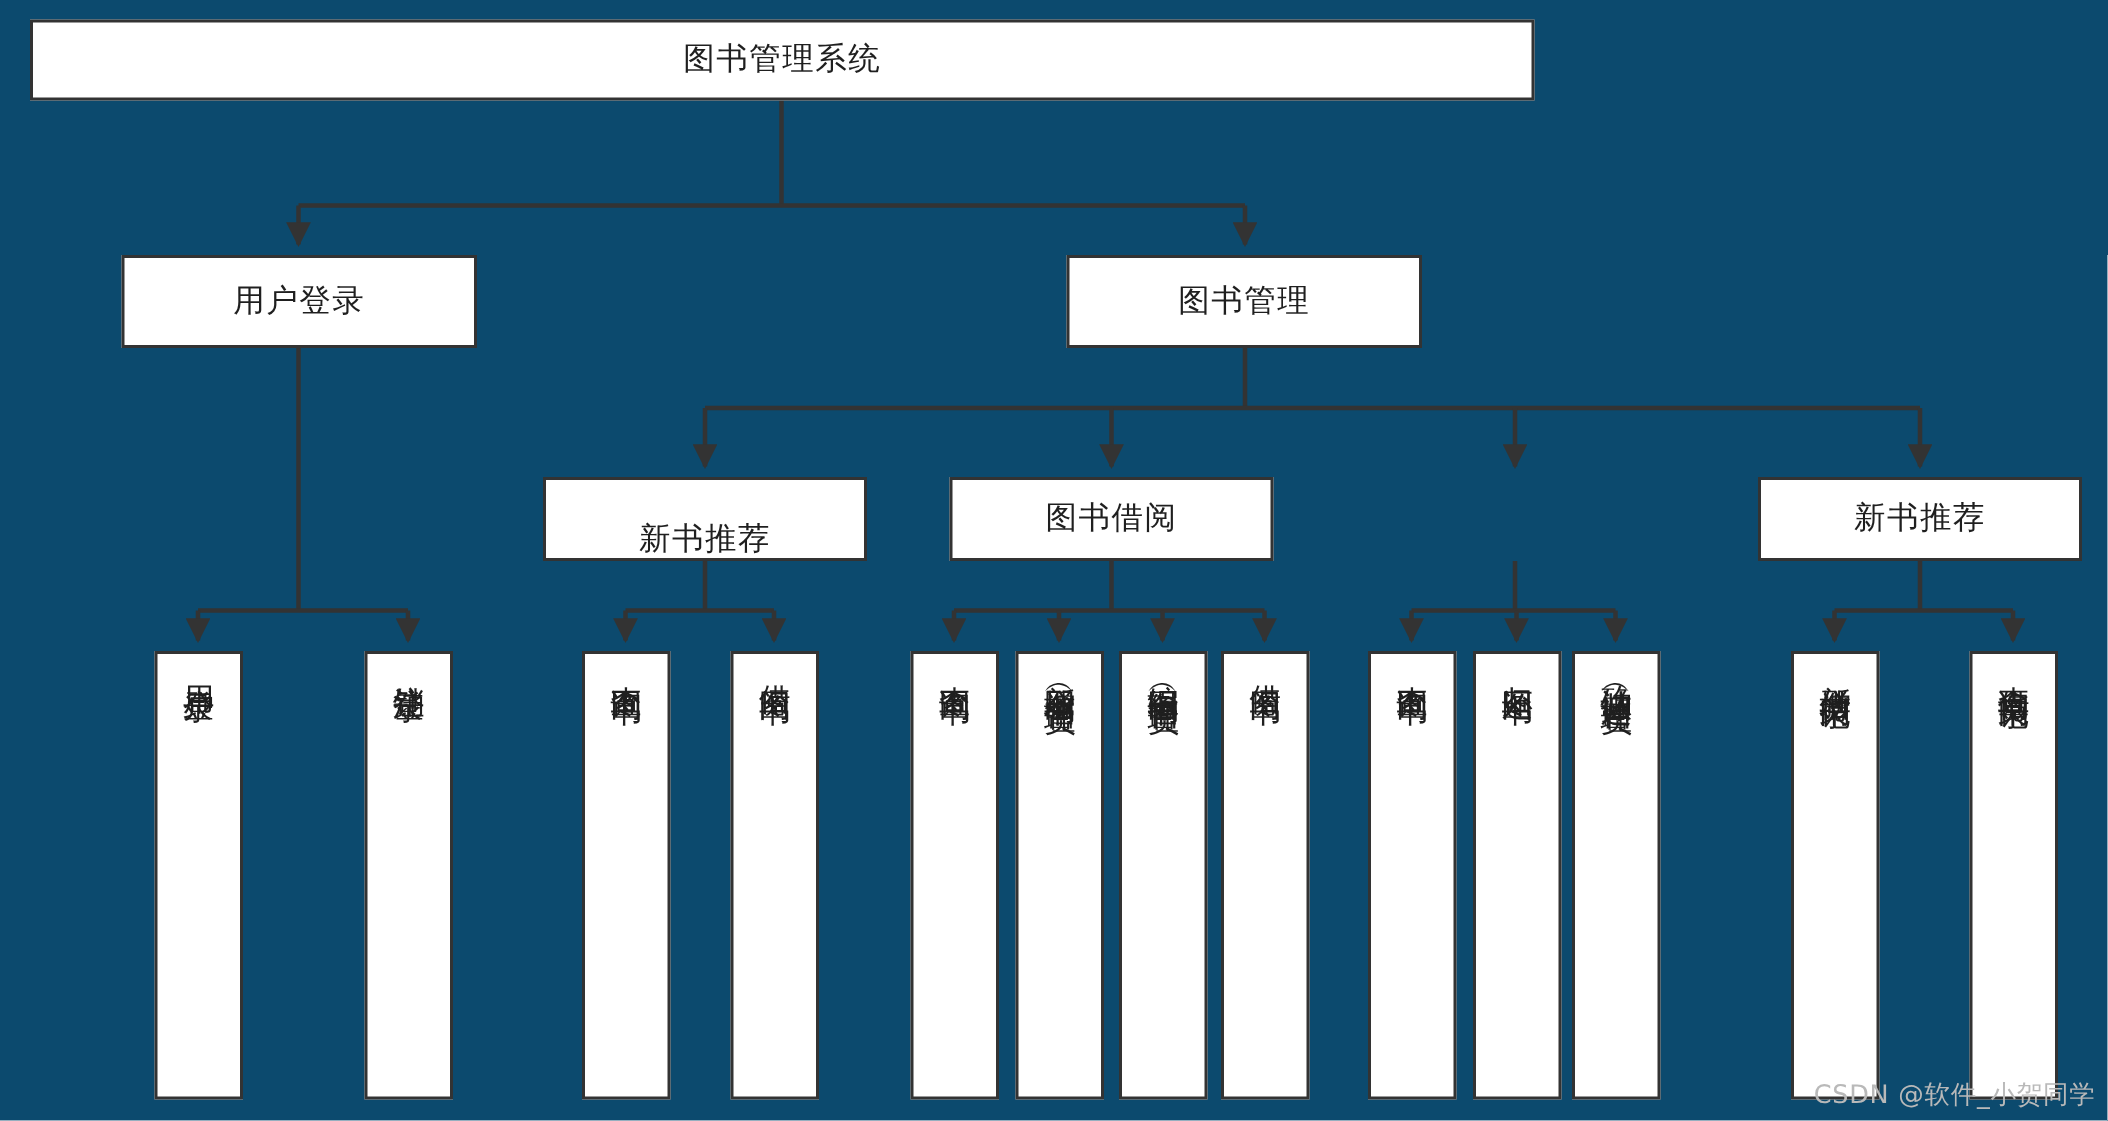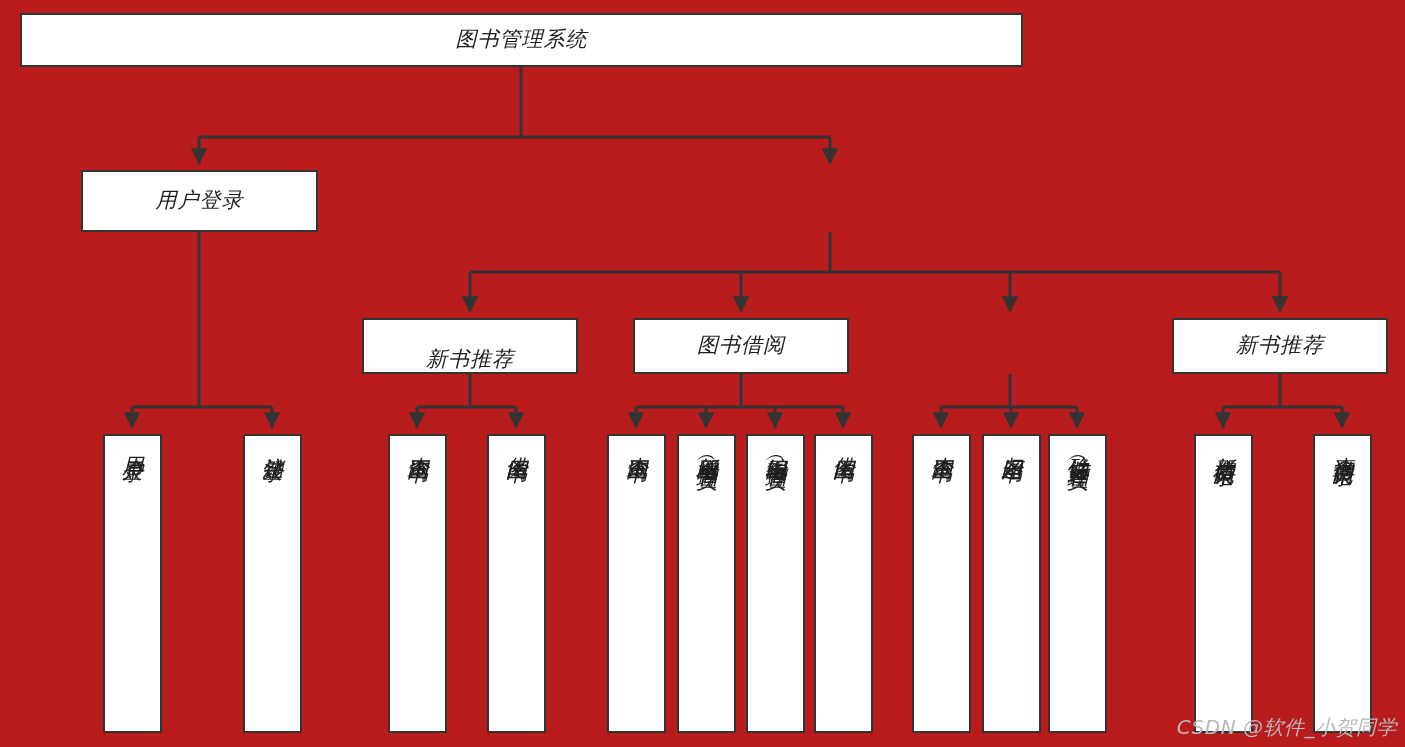--- a/index.html
+++ b/index.html
@@ -7,23 +7,22 @@
     padding: 0;
     background: #ffffff;
   }
   body {
     font-family: "DejaVu Sans", "Liberation Sans", sans-serif;
   }
   #canvas {
     position: relative;
     width: 1405px;
     height: 747px;
-    background: #b91c1c;
+    background: #0c4a6e;
     overflow: hidden;
-    font-style: italic;
   }
   #edges {
     position: absolute;
     left: 0;
     top: 0;
     width: 1405px;
     height: 747px;
   }
   .node {
     position: absolute;
@@ -53,21 +52,21 @@
   }
   .node.vertical .label {
     writing-mode: vertical-rl;
     text-orientation: upright;
     display: block;
   }
   #watermark {
     position: absolute;
     right: 8px;
     bottom: 6px;
-    font-size: 20px;
+    font-size: 17px;
     color: #b9b9b9;
     letter-spacing: 0.5px;
     white-space: nowrap;
     font-family: "DejaVu Sans", "Liberation Sans", sans-serif;
   }
 </style>
 </head>
 <body>
 
 <div id="canvas">
@@ -122,20 +121,23 @@
     </g>
   </svg>
 
   <div class="node horizontal" style="left:20px; top:13px; width:1003px; height:54px;">
     <span class="label">图书管理系统</span>
   </div>
 
   <div class="node horizontal" style="left:81px; top:170px; width:237px; height:62px;">
     <span class="label">用户登录</span>
   </div>
+  <div class="node horizontal" style="left:711px; top:170px; width:237px; height:62px;">
+    <span class="label">图书管理</span>
+  </div>
 
   <div class="node horizontal" style="left:362px; top:318px; width:216px; height:56px;align-items:flex-end;">
     <span class="label">新书推荐</span>
   </div>
   <div class="node horizontal" style="left:633px; top:318px; width:216px; height:56px;">
     <span class="label">图书借阅</span>
   </div>
   <div class="node horizontal" style="left:1172px; top:318px; width:216px; height:56px;">
     <span class="label">新书推荐</span>
   </div>

